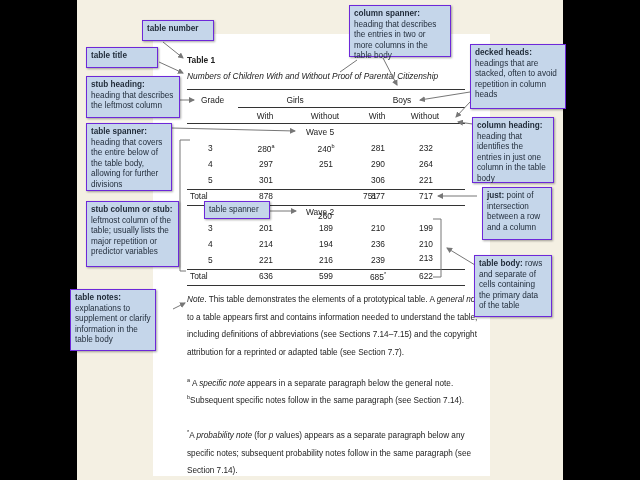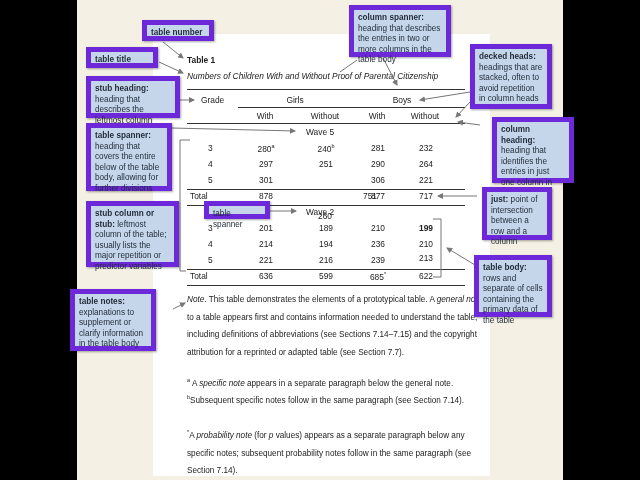--- a/index.html
+++ b/index.html
@@ -1,20 +1,20 @@
 <!DOCTYPE html>
 <html><head>
 <meta charset="utf-8">
 <style>
   html, body { margin:0; padding:0; }
   body { width:640px; height:480px; background:#000; position:relative; overflow:hidden;
          font-family:"Liberation Sans", sans-serif; }
   .panel { position:absolute; left:77px; top:0; width:486px; height:480px; background:#f4f0e3; }
   .page { position:absolute; left:153px; top:34px; width:337px; height:442px; background:#fff; }
-  .callout { position:absolute; background:#c5d6ea; border:5px solid #6d28d9;
+  .callout { position:absolute; background:#c5d6ea; border:1px solid #6d28d9;
              box-shadow:1px 1px 2px rgba(0,0,0,0.35); font-size:8.2px; line-height:10.6px;
              color:#1f2a38; padding:3px 4px; box-sizing:border-box; }
   .callout b { font-weight:bold; }
   .t { position:absolute; font-size:8.4px; color:#222; white-space:nowrap; }
   .c { text-align:center; }
   .rule { position:absolute; height:1px; background:#333; }
   .note { position:absolute; left:187px; width:300px; font-size:8.2px; color:#222; line-height:17.5px; }
   .note i { font-style:italic; }
   svg.arrows { position:absolute; left:0; top:0; }
   sup { font-size:5.5px; vertical-align:4px; }
@@ -61,21 +61,21 @@
     <div class="t c" style="left: 253px; top: 191px; width: 26px;"><span>878</span></div>
     <div class="t c" style="left: 313px; top: 191px; width: 26px; margin-left: 44px;"><span>751</span></div>
     <div class="t c" style="left: 365px; top: 191px; width: 26px;"><span>877</span></div>
     <div class="t c" style="left: 413px; top: 191px; width: 26px;"><span>717</span></div>
     <div class="rule" style="left: 187px; top: 205px; width: 278px;"></div>
     <div class="t c" style="left: 290px; top: 207px; width: 60px;">Wave 2</div>
     <div class="t" style="top: 223px; left: 208px;">3</div>
     <div class="t c" style="left: 253px; top: 223px; width: 26px;"><span>201</span></div>
     <div class="t c" style="left: 313px; top: 223px; width: 26px;"><span>189</span></div>
     <div class="t c" style="left: 365px; top: 223px; width: 26px;"><span>210</span></div>
-    <div class="t c" style="left: 413px; top: 223px; width: 26px; font-weight: bold;"><span>199</span></div>
+    <div class="t c" style="left: 413px; top: 223px; width: 26px;"><span>199</span></div>
     <div class="t" style="top: 239px; left: 208px;">4</div>
     <div class="t c" style="left: 253px; top: 239px; width: 26px;"><span>214</span></div>
     <div class="t c" style="left: 313px; top: 239px; width: 26px;"><span>194</span></div>
     <div class="t c" style="left: 365px; top: 239px; width: 26px;"><span>236</span></div>
     <div class="t c" style="left: 413px; top: 239px; width: 26px;"><span>210</span></div>
     <div class="t" style="top: 255px; left: 208px;">5</div>
     <div class="t c" style="left: 253px; top: 255px; width: 26px;"><span>221</span></div>
     <div class="t c" style="left: 313px; top: 255px; width: 26px;"><span>216</span></div>
     <div class="t c" style="left: 365px; top: 255px; width: 26px;"><span>239</span></div>
     <div class="t c" style="left: 413px; top: 253px; width: 26px;"><span>213</span></div>
@@ -118,17 +118,17 @@
   </g>
 </svg>
 
 <div class="callout" style="left:142px;top:20px;width:72px;height:21px;"><b>table number</b></div>
 <div class="callout" style="left:86px;top:47px;width:72px;height:21px;"><b>table title</b></div>
 <div class="callout" style="left:86px;top:76px;width:94px;height:42px;"><b>stub heading:</b><span> heading that describes the leftmost column</span></div>
 <div class="callout" style="left:86px;top:123px;width:86px;height:68px;"><b>table spanner:</b><span> heading that covers the entire below of the table body, allowing for further divisions</span></div>
 <div class="callout" style="left:86px;top:201px;width:93px;height:66px;"><b>stub column or stub:</b><span> leftmost column of the table; usually lists the major repetition or predictor variables</span></div>
 <div class="callout" style="left:70px;top:289px;width:86px;height:62px;"><b>table notes:</b><span> explanations to supplement or clarify information in the table body</span></div>
 <div class="callout" style="left:349px;top:5px;width:102px;height:52px;"><b>column spanner:</b><span> heading that describes the entries in two or more columns in the table body</span></div>
-<div class="callout" style="left:470px;top:44px;width:82px;height:65px;"><b>decked heads:</b><span> headings that are stacked, often to avoid repetition in column heads</span></div>
-<div class="callout" style="left:492px;top:117px;width:82px;height:66px;"><b>column heading:</b><span> heading that identifies the entries in just one column in the table body</span></div>
+<div class="callout" style="left:470px;top:44px;width:96px;height:65px;"><b>decked heads:</b><span> headings that are stacked, often to avoid repetition in column heads</span></div>
+<div class="callout" style="left:472px;top:117px;width:82px;height:66px;"><b>column heading:</b><span> heading that identifies the entries in just one column in the table body</span></div>
 <div class="callout" style="left:482px;top:187px;width:70px;height:53px;"><b>just:</b><span> point of intersection between a row and a column</span></div>
 <div class="callout" style="left:474px;top:255px;width:78px;height:62px;"><b>table body:</b><span> rows and separate of cells containing the primary data of the table</span></div>
 <div class="callout" style="left:204px;top:201px;width:66px;height:18px;padding-top:3px;"><b style="font-weight:normal">table spanner</b></div>
 
 </body></html>

